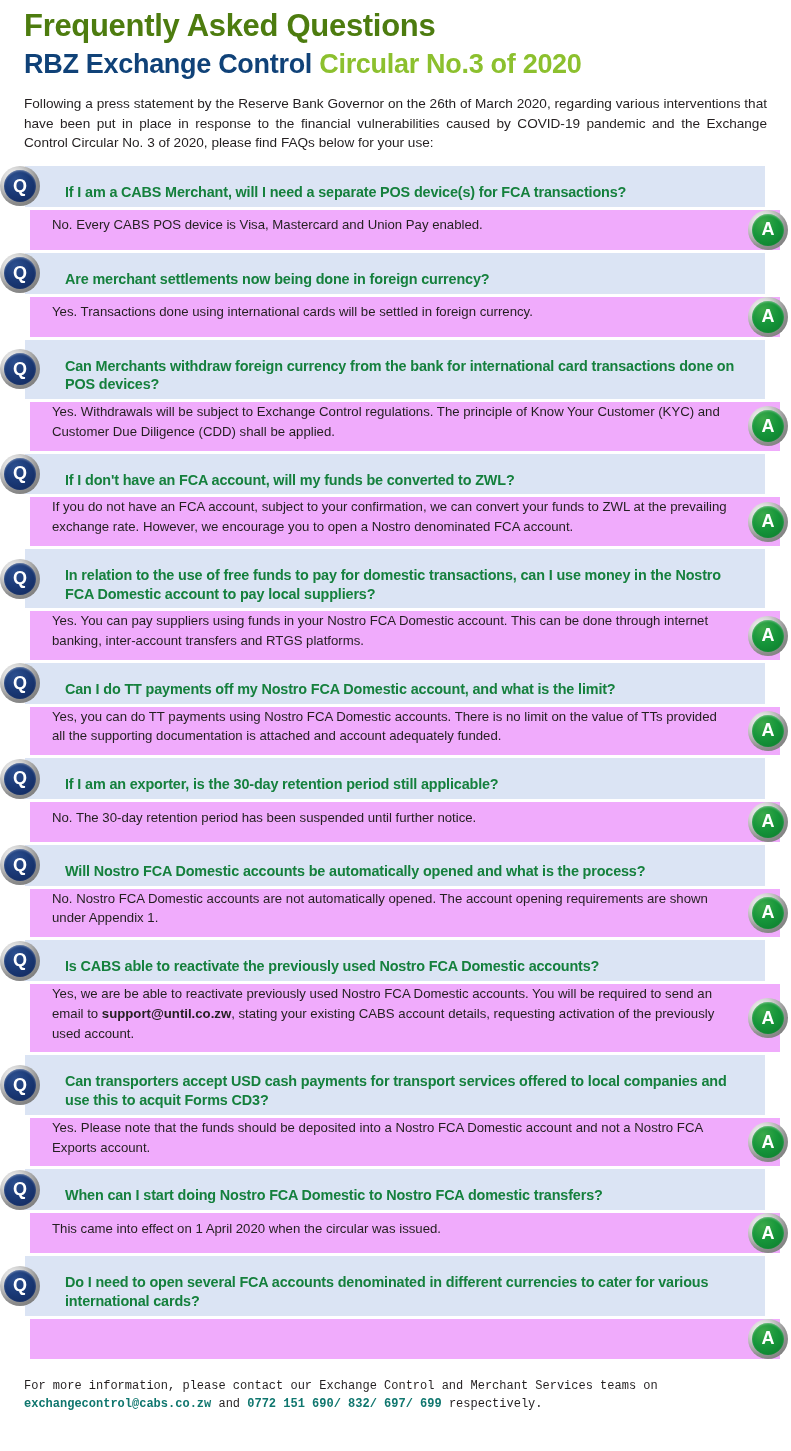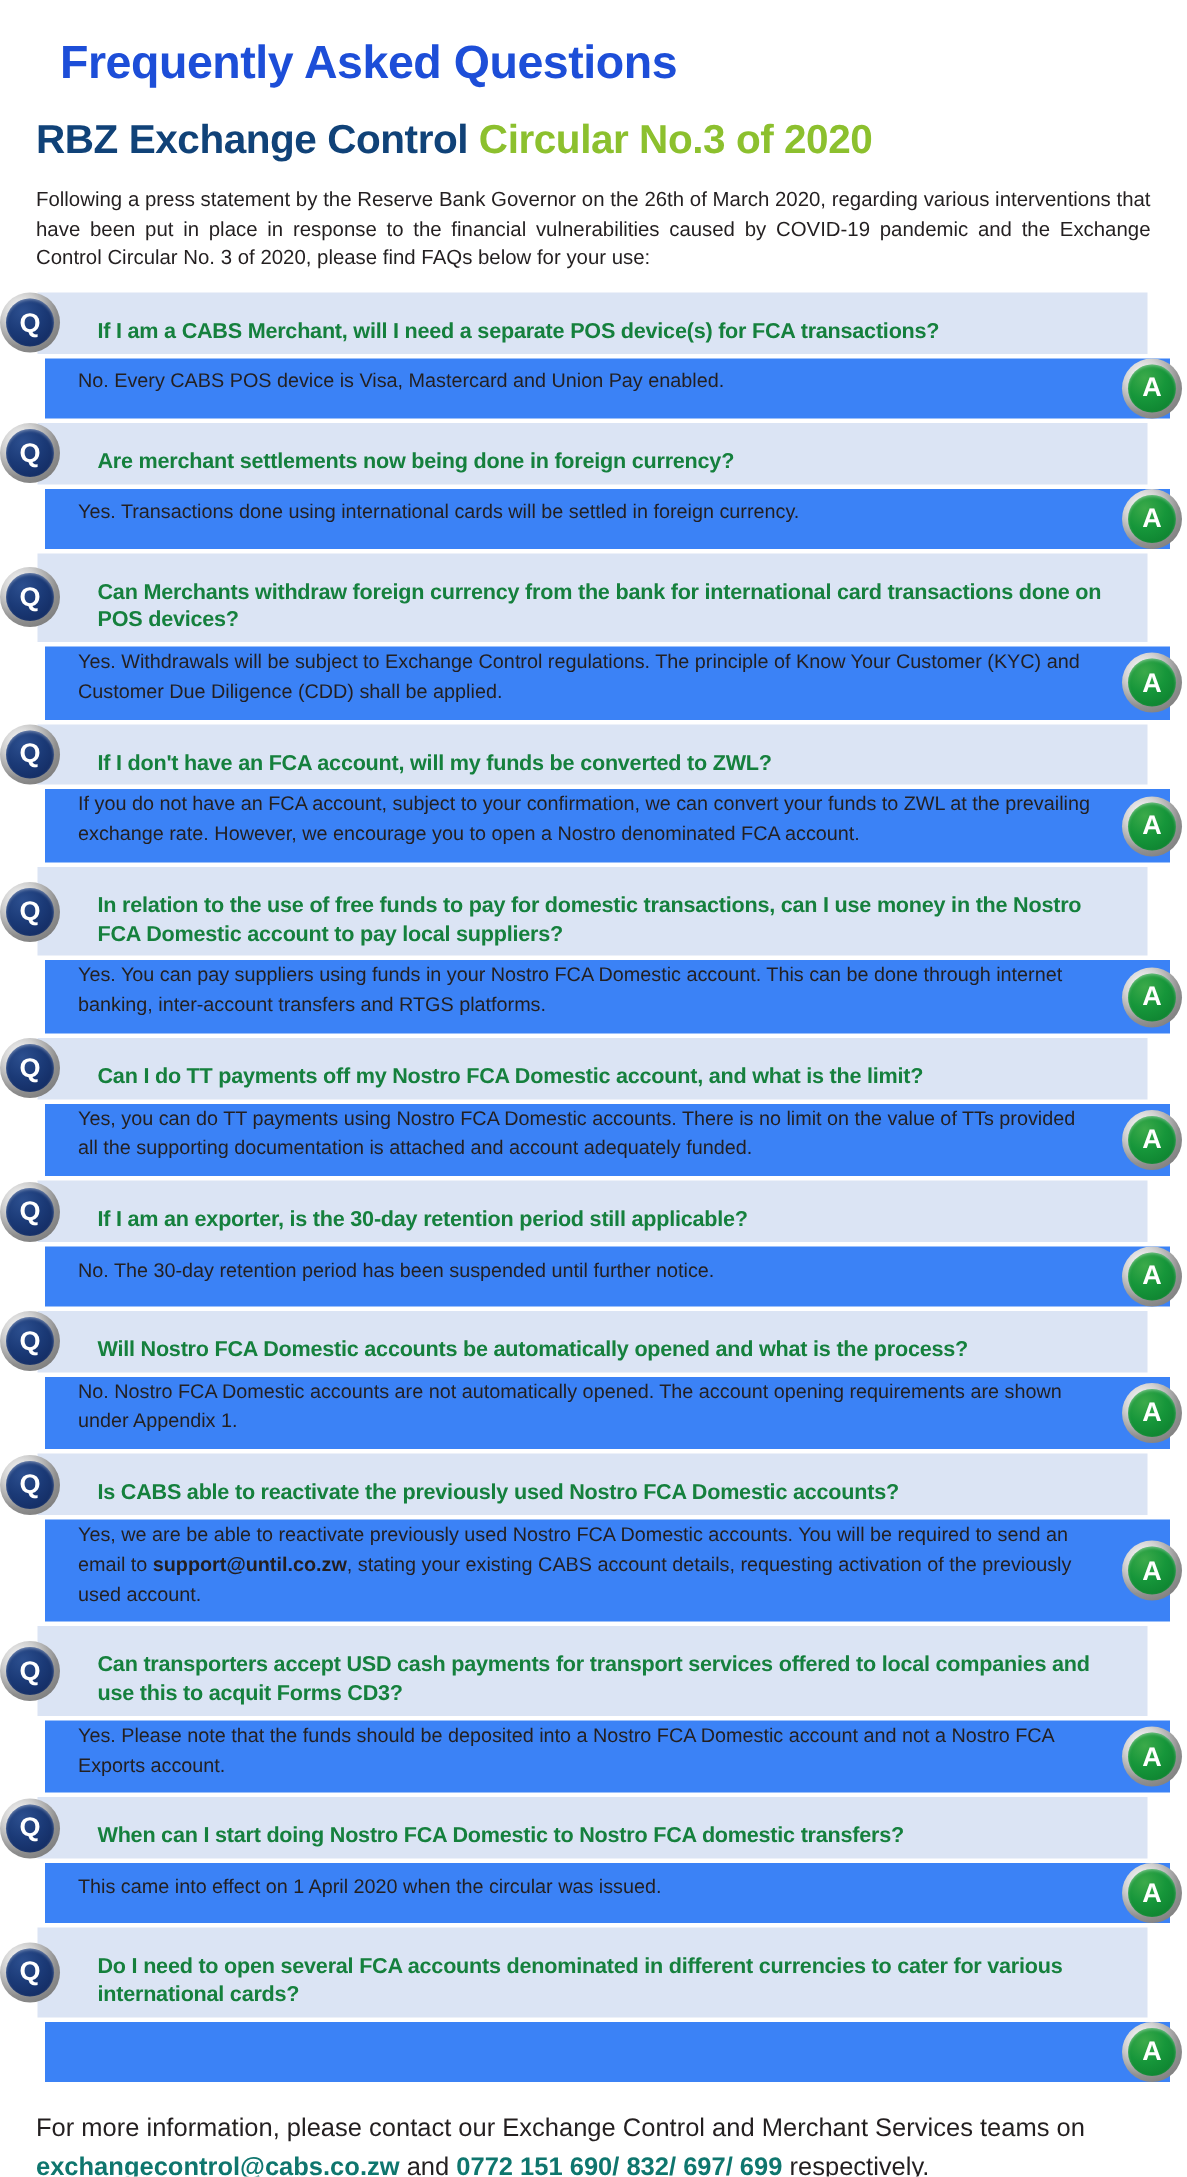--- a/index.html
+++ b/index.html
@@ -16,24 +16,24 @@
     position: relative;
   }
 
   
   .header {
     padding: 8px 24px 0 24px;
   }
   .title-main {
     font-size: 31px;
     font-weight: bold;
-    color: #1d4ed8;
+    color: #4d7c0f;
     letter-spacing: -0.3px;
     line-height: 1.18;
-    margin: 16px;
+    margin: 0;
   }
   .title-sub {
     font-size: 27px;
     font-weight: bold;
     color: #104278;
     letter-spacing: -0.3px;
     line-height: 1.2;
     margin: 3px 0 0 0;
     white-space: nowrap;
   }
@@ -74,21 +74,21 @@
     font-size: 14.4px;
     font-weight: bold;
     line-height: 1.3;
     color: #15803d;
     letter-spacing: -0.15px;
     margin-top: 12px;
   }
 
   .a-row {
     position: relative;
-    background: #3b82f6;
+    background: #f0abfc;
     margin-left: 30px;
     margin-right: 11px;
     min-height: 40px;
     display: flex;
     align-items: center;
     padding: 0 52px 9px 22px;
     box-sizing: border-box;
     margin-top: 3px;
     margin-bottom: 3px;
   }
@@ -155,23 +155,24 @@
     font-size: 18px;
     font-weight: bold;
     color: #ffffff;
     line-height: 1;
     margin-top: -1px;
   }
 
   
   .footer {
     margin: 18px 24px 0 24px;
-    font-size: 17px;
+    font-size: 12px;
     line-height: 1.55;
     color: #231f20;
+    font-family: Liberation Mono, monospace;
   }
   .footer b {
     color: #0f766e;
     font-weight: bold;
   }
 </style>
 </head>
 <body>
 
 <div class="header">

